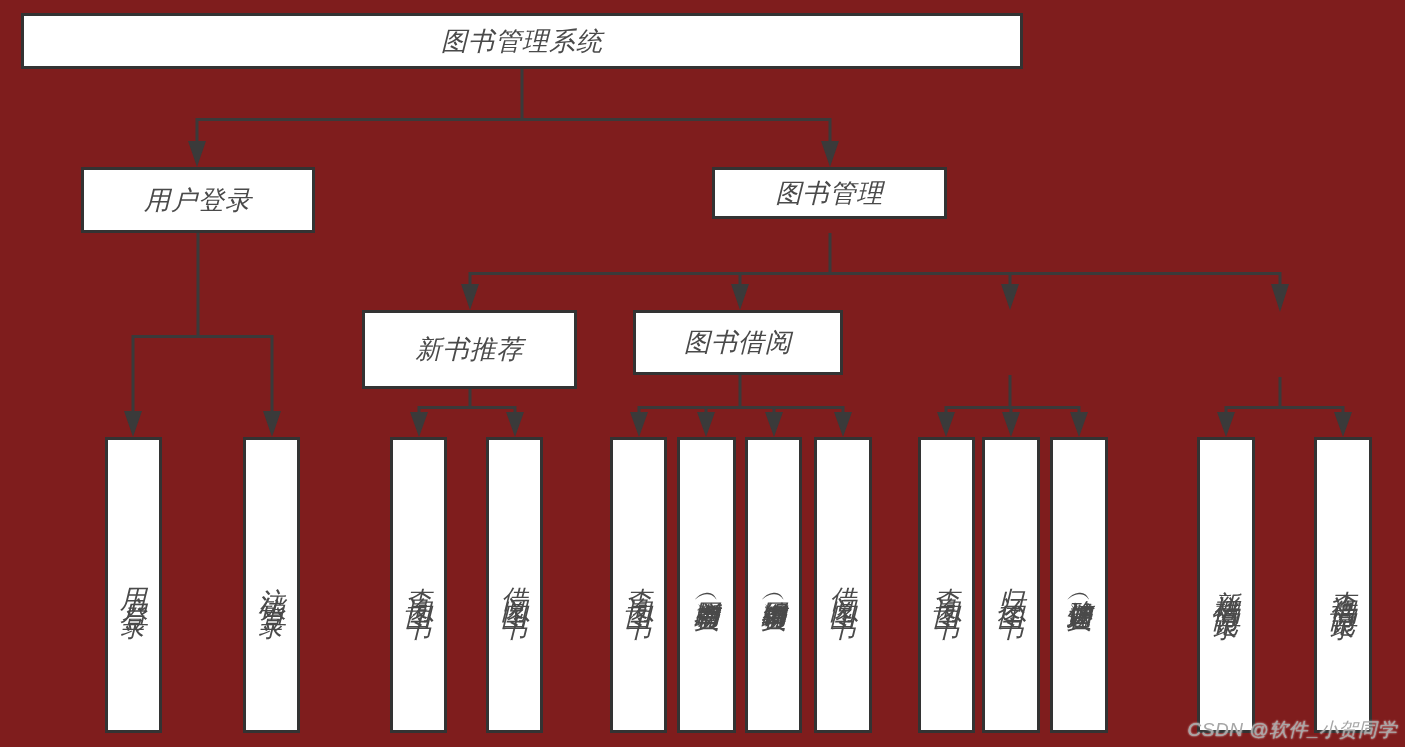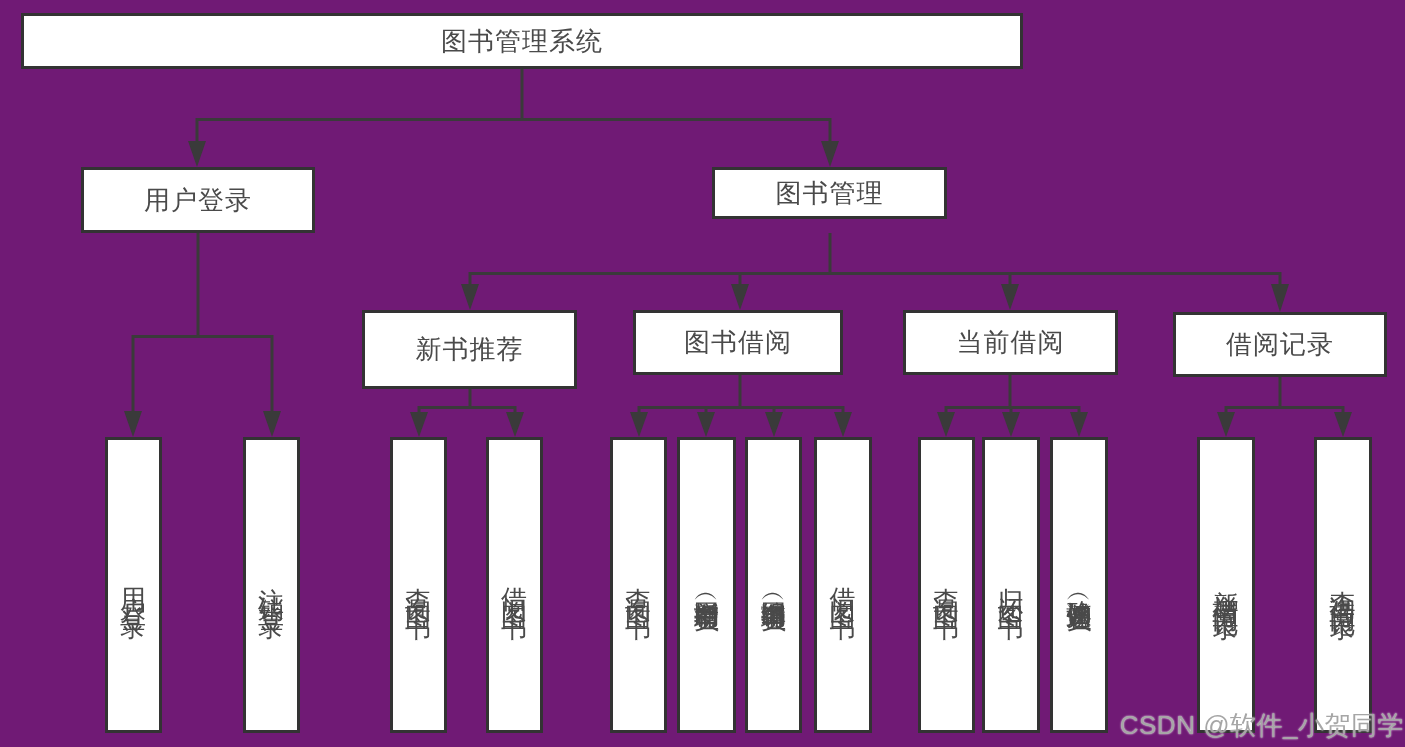--- a/index.html
+++ b/index.html
@@ -1,22 +1,23 @@
 <!DOCTYPE html>
 <html><head>
 <meta charset="utf-8">
 <style>
   html, body { margin: 0; padding: 0; background: #ffffff; }
   .canvas {
     position: relative;
     width: 1405px;
     height: 747px;
-    background: #701a75;
+    background: #7f1d1d;
     font-family: "Liberation Sans", sans-serif;
     overflow: hidden;
+    font-style: italic;
   }
   svg.connectors {
     position: absolute;
     left: 0; top: 0;
     width: 1405px; height: 747px;
     pointer-events: none;
   }
   .box {
     position: absolute;
     box-sizing: border-box;
@@ -36,23 +37,23 @@
     writing-mode: vertical-rl;
     text-orientation: mixed;
     white-space: normal;
     line-height: 1;
   }
   .box.v .lbl.ls4 { letter-spacing: 9px; }
   .box.v .lbl.ls6 { letter-spacing: 5px; }
   .box.v .lbl.ls9 { letter-spacing: 1px; font-size: 25px; }
   .watermark {
     position: absolute;
-    right: 1px;
+    right: 8px;
     bottom: 4px;
-    font-size: 26px;
+    font-size: 19px;
     color: #a6a6a6;
     letter-spacing: 0.5px;
     text-shadow: 0 0 2px #ffffff;
     z-index: 5;
     text-align: right;
   }
 </style>
 </head>
 <body>
 
@@ -127,26 +128,20 @@
   <div class="box" style="left:712px;top:167px;width:235px;height:52px">
     <span class="lbl">图书管理</span>
   </div>
 
   <div class="box" style="left:362px;top:310px;width:215px;height:79px">
     <span class="lbl">新书推荐</span>
   </div>
   <div class="box" style="left:633px;top:310px;width:210px;height:65px">
     <span class="lbl">图书借阅</span>
   </div>
-  <div class="box" style="left:903px;top:310px;width:215px;height:65px">
-    <span class="lbl">当前借阅</span>
-  </div>
-  <div class="box" style="left:1173px;top:312px;width:214px;height:65px">
-    <span class="lbl">借阅记录</span>
-  </div>
 
   <div class="box v" style="left:105px;top:437px;width:57px;height:296px">
     <span class="lbl ls4">用户登录</span>
   </div>
   <div class="box v" style="left:243px;top:437px;width:57px;height:296px">
     <span class="lbl ls4">注销登录</span>
   </div>
 
   <div class="box v" style="left:390px;top:437px;width:57px;height:296px">
     <span class="lbl ls4">查询图书</span>

